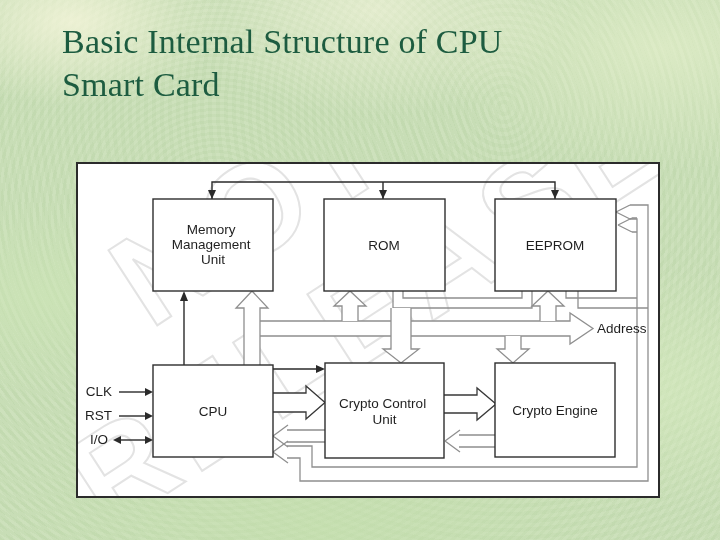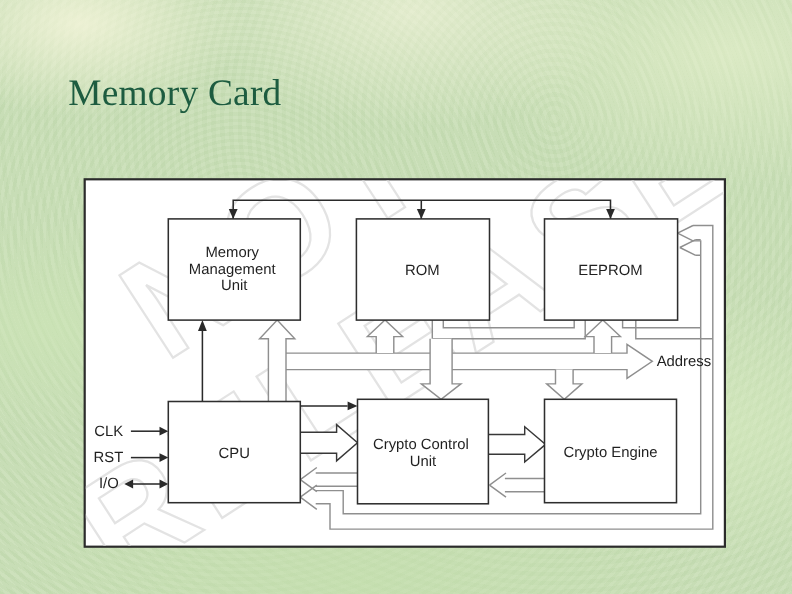--- a/index.html
+++ b/index.html
@@ -33,22 +33,22 @@
   .bline{stroke:#383838;stroke-width:1.3;fill:none;}
   .wm{font-family:"Liberation Sans", sans-serif;font-weight:bold;
       fill:none;stroke:#e3e3e3;stroke-width:2px;letter-spacing:8px;}
 </style>
 </head>
 <body>
 
 <div class="slide">
 
   <div class="title">
-    <br>
-    <span>Memory Card</span>
+    <span>Basic Internal Structure of CPU</span><br>
+    <span>Smart Card</span>
   </div>
 
   <svg width="720" height="540" viewBox="0 0 720 540">
     <defs>
       <clipPath id="panelClip">
           <rect x="78" y="164" width="580" height="332"></rect>
         </clipPath>
     </defs>
 
     <rect x="77" y="163" width="582" height="334" fill="#ffffff" stroke="#2b2b2b" stroke-width="2"></rect>

